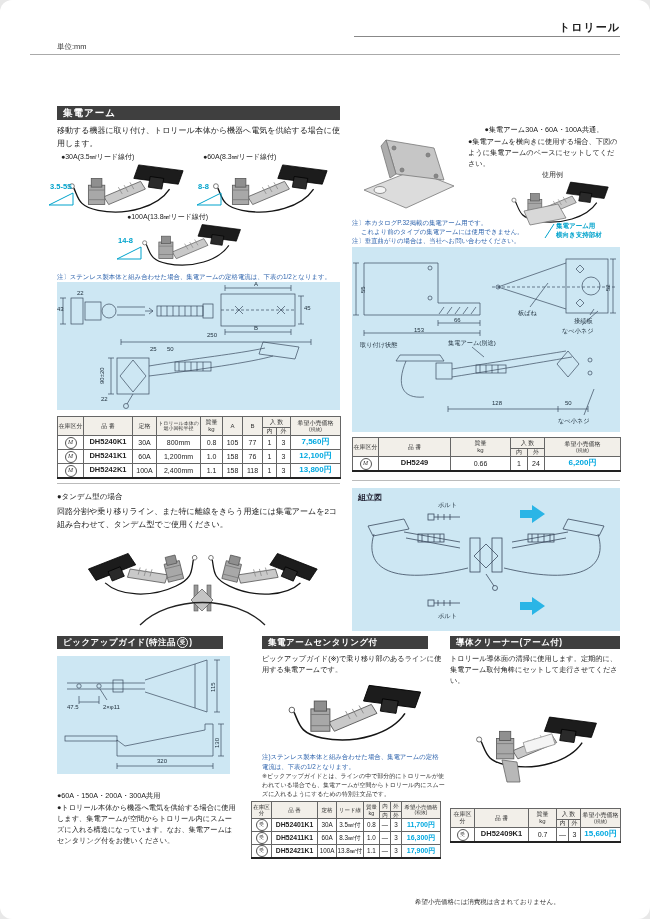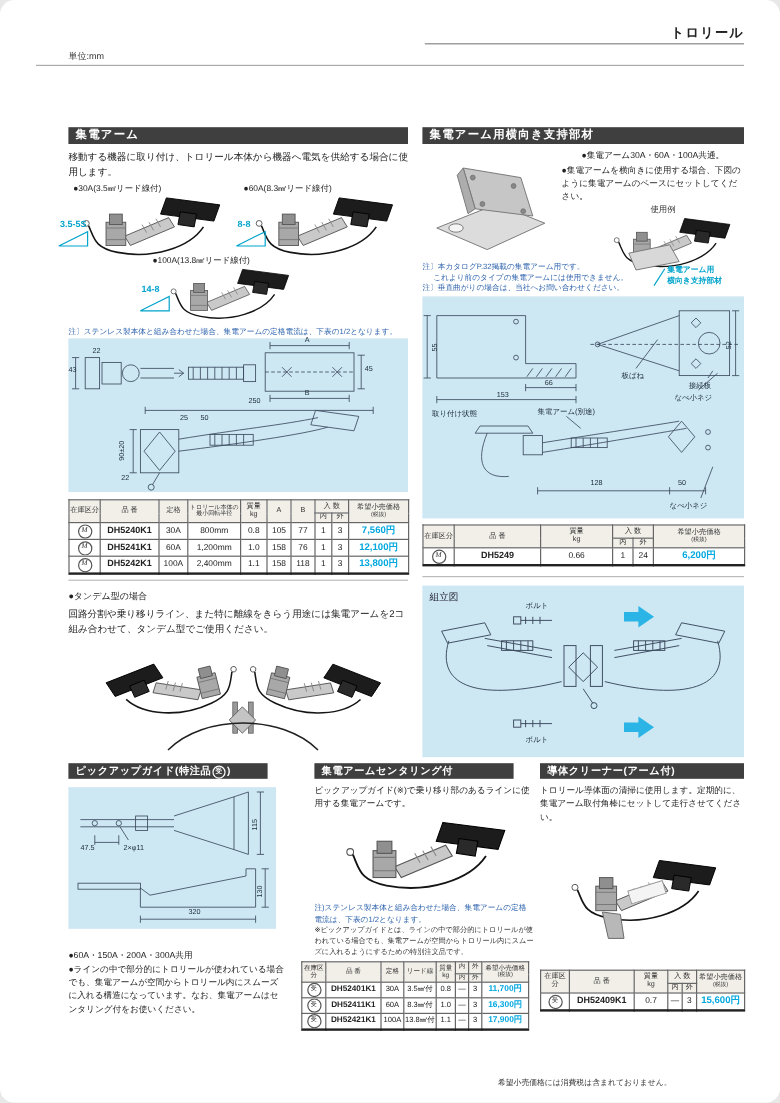--- a/index.html
+++ b/index.html
@@ -34,21 +34,21 @@
   .ptable.compact .price{font-size:7px;}
   .ptable.compact th{font-size:5.5px;}
   .badge{display:inline-block;width:10px;height:10px;border:1px solid #555;border-radius:50%;
          font-size:6px;line-height:9px;text-align:center;color:#333;vertical-align:middle;}
   .badge.it{font-style:italic;font-family:"Liberation Serif",serif;}
   .badge.kj{font-size:5px;}
   .circ-w{display:inline-block;width:9px;height:9px;border:1px solid #fff;border-radius:50%;
           font-size:5.5px;line-height:8.5px;text-align:center;vertical-align:1px;margin:0 1px;}
   .rule{position:absolute;background:#aaa;height:1px;}
   .callout-cyan{position:absolute;color:#00a3cc;font-size:6.5px;font-weight:bold;line-height:8.5px;}
-  .asm-title{position:absolute;font-size:8px;font-weight:normal;color:#223;}
+  .asm-title{position:absolute;font-size:8px;font-weight:bold;color:#223;}
   .bolt-lbl{position:absolute;font-size:6.2px;color:#22323f;}
   .footer-note{font-size:6.5px;color:#333;}
   .pagenum{font-size:9.5px;font-weight:bold;color:#222;}
   svg{display:block;}
 </style>
 </head>
 <body>
 
 <div id="page">
 
@@ -240,21 +240,20 @@
   <div class="abs body-txt" style="left:57px;top:505px;width:283px;">回路分割や乗り移りライン、また特に離線をきらう用途には集電アームを2コ組み合わせて、タンデム型でご使用ください。</div>
   <svg class="abs" style="left:85px;top:533px;" width="235" height="96" viewBox="0 0 235 96">
     <use href="#armpic" transform="translate(118,0) rotate(14 0 30) scale(0.92)"></use>
     <use href="#armpic" transform="translate(117,0) scale(-0.92,0.92) rotate(14 0 30)"></use>
     <rect x="109" y="52" width="4" height="26" fill="#999" stroke="#555" stroke-width="0.6"></rect>
     <rect x="122" y="52" width="4" height="26" fill="#999" stroke="#555" stroke-width="0.6"></rect>
     <path d="M117,56 l11,11 -11,11 -11,-11 z" fill="#c4c4c4" stroke="#555" stroke-width="0.7"></path>
     <path d="M55,92 C85,62 150,62 180,92" stroke="#222" fill="none" stroke-width="1.3"></path>
   </svg>
 
-  <div class="secbar" style="left:352px;top:106px;width:268px;">集電アーム用横向き支持部材</div>
 
   <svg class="abs" style="left:356px;top:128px;" width="105" height="85">
     <g stroke="#777" stroke-width="0.8">
       <polygon points="8,62 58,42 98,58 50,80" fill="#dcdcdc"></polygon>
       <ellipse cx="24" cy="62" rx="6" ry="3.5" fill="#f5f5f5"></ellipse>
       <polygon points="30,12 78,20 88,52 40,46" fill="#c6c6c6"></polygon>
       <polygon points="30,12 40,46 34,50 25,18" fill="#adadad"></polygon>
       <circle cx="38" cy="20" r="2" fill="#888"></circle>
         <circle cx="72" cy="27" r="2" fill="#888"></circle>
       <circle cx="46" cy="42" r="2" fill="#888"></circle>
@@ -426,21 +425,21 @@
       </g>
     </svg>
     <span class="dim" style="left:10px;top:48px;">47.5</span>
     <span class="dim" style="left:46px;top:48px;">2×φ11</span>
     <span class="dim rot" style="left:153px;top:36px;">115</span>
     <span class="dim" style="left:100px;top:102px;">320</span>
     <span class="dim rot" style="left:157px;top:92px;">130</span>
   </div>
 
   <div class="abs body-sm" style="left:57px;top:790px;width:182px;">●60A・150A・200A・300A共用</div>
-  <div class="abs body-sm" style="left:57px;top:802px;width:182px;">●ラインの中で部分的にトロリールが使われている場合でも、集電アームが空間からトロリール内にスムーズに入れる構造になっています。なお、集電アームはセンタリング付をお使いください。</div>
+  <div class="abs body-sm" style="left:57px;top:802px;width:182px;">●トロリール本体から機器へ電気を供給する場合に使用します、集電アームが空間からトロリール内にスムーズに入れる構造になっています。なお、集電アームはセンタリング付をお使いください。</div>
 
   <div class="secbar small" style="left:262px;top:636px;width:166px;">集電アームセンタリング付</div>
   <div class="abs body-sm" style="left:262px;top:653px;width:180px;">ピックアップガイド(※)で乗り移り部のあるラインに使用する集電アームです。</div>
   <svg class="abs" style="left:268px;top:680px;" width="165" height="70" viewBox="0 0 165 70">
     <use href="#armpic" transform="translate(16,2) scale(1.12)"></use>
   </svg>
   <div class="abs note-blue" style="left:262px;top:752px;width:182px;">注)ステンレス製本体と組み合わせた場合、集電アームの定格電流は、下表の1/2となります。</div>
   <div class="abs tinynote" style="left:262px;top:772px;width:184px;">※ピックアップガイドとは、ラインの中で部分的にトロリールが使われている場合でも、集電アームが空間からトロリール内にスムーズに入れるようにするための特別注文品です。</div>
 
   <div class="abs" style="left:251px;top:801px;width:189px;">

